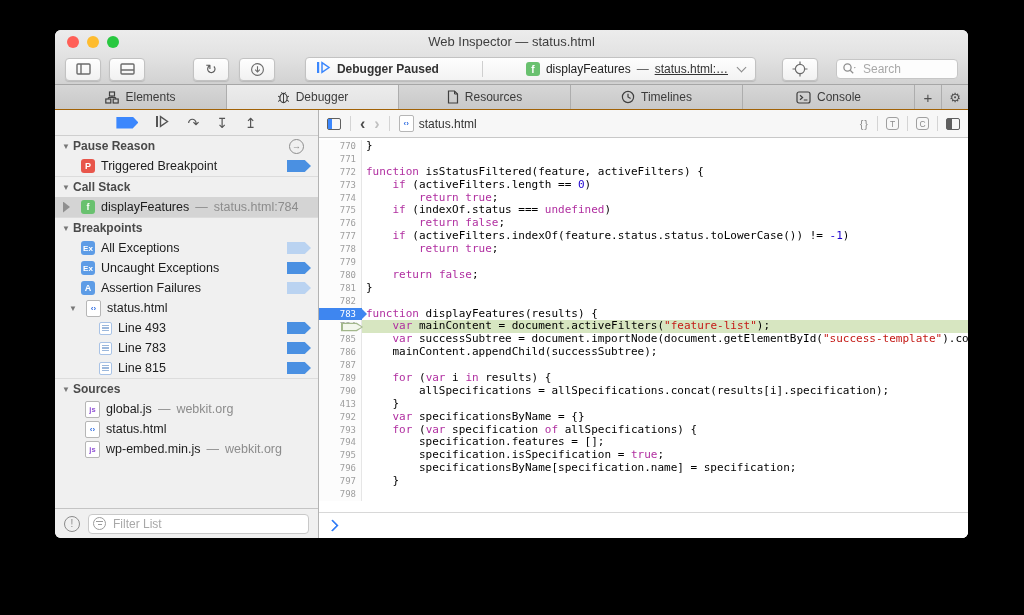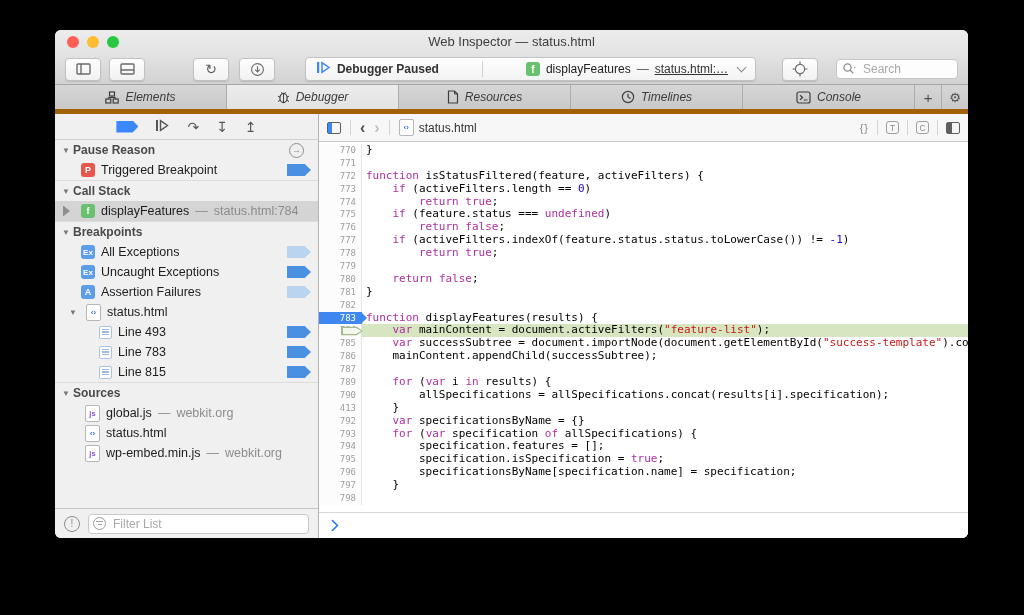--- a/index.html
+++ b/index.html
@@ -26,21 +26,21 @@
   .frame-loc{text-decoration:underline;color:#333;}
   .chev{width:6px;height:6px;border-right:1.5px solid #8a8a8a;border-bottom:1.5px solid #8a8a8a;transform:rotate(45deg);margin-left:4px;margin-top:-3px;}
   .searchbox{position:relative;width:122px;height:20px;margin-left:18px;}
   .searchbox input{width:100%;height:100%;box-sizing:border-box;border:1px solid #c6c6c6;border-radius:4px;background:#fdfdfd;
     padding:0 6px 0 26px;font-size:12px;color:#333;font-family:"Liberation Sans",sans-serif;}
   .searchbox input::placeholder{color:#a8a8a8;}
   .search-ico{position:absolute;left:6px;top:3px;}
   .fbadge{width:14px;height:14px;border-radius:3px;background:#69c16f;color:#fff;font-size:10px;font-weight:bold;
     display:flex;align-items:center;justify-content:center;}
   
-  .tabbar{height:24px;flex:none;display:flex;background:#c9c9c9;border-bottom:5px solid #a16207;font-style:italic;}
+  .tabbar{height:24px;flex:none;display:flex;background:#c9c9c9;border-bottom:1px solid #a16207;}
   .tab{flex:1;display:flex;align-items:center;justify-content:center;gap:6px;font-size:12px;color:#3c3c3c;
     border-right:1px solid #adadad;background:linear-gradient(#d6d6d6,#c9c9c9);}
   .tab.active{background:linear-gradient(#ececec,#e3e3e3);}
   .tab svg{display:block;}
   .tabx{width:26px;flex:none;display:flex;align-items:center;justify-content:center;color:#4f4f4f;
     background:linear-gradient(#d6d6d6,#c9c9c9);border-right:1px solid #adadad;font-size:15px;}
   .tabx:last-child{border-right:none;}
   
   .main{flex:1;display:flex;min-height:0;}
   .sidebar{width:263px;flex:none;background:#f0f0f0;border-right:1px solid #b3b3b3;display:flex;flex-direction:column;font-size:12.5px;}
@@ -403,21 +403,21 @@
           <span class="panel-ico leftfill"></span>
         </span>
       </div>
 
       <div class="code">
           <div class="cl"><div class="gut">770</div><div class="lt"><span class="tk-p">}</span></div></div>
           <div class="cl"><div class="gut">771</div><div class="lt"></div></div>
           <div class="cl"><div class="gut">772</div><div class="lt"><span class="tk-k">function</span><span class="tk-p"> isStatusFiltered(feature, activeFilters) {</span></div></div>
           <div class="cl"><div class="gut">773</div><div class="lt"><span class="tk-p">    </span><span class="tk-k">if</span><span class="tk-p"> (activeFilters.length == </span><span class="tk-n">0</span><span class="tk-p">)</span></div></div>
           <div class="cl"><div class="gut">774</div><div class="lt"><span class="tk-p">        </span><span class="tk-k">return</span><span class="tk-p"> </span><span class="tk-k">true</span><span class="tk-p">;</span></div></div>
-          <div class="cl"><div class="gut">775</div><div class="lt"><span class="tk-p">    </span><span class="tk-k">if</span><span class="tk-p"> (feature.status === </span><span class="tk-k">undefined</span><span class="tk-p">)</span></div></div>
+          <div class="cl"><div class="gut">775</div><div class="lt"><span class="tk-p">    </span><span class="tk-k">if</span><span class="tk-p"> (indexOf.status === </span><span class="tk-k">undefined</span><span class="tk-p">)</span></div></div>
           <div class="cl"><div class="gut">776</div><div class="lt"><span class="tk-p">        </span><span class="tk-k">return</span><span class="tk-p"> </span><span class="tk-k">false</span><span class="tk-p">;</span></div></div>
           <div class="cl"><div class="gut">777</div><div class="lt"><span class="tk-p">    </span><span class="tk-k">if</span><span class="tk-p"> (activeFilters.indexOf(feature.status.status.toLowerCase()) != </span><span class="tk-n">-1</span><span class="tk-p">)</span></div></div>
           <div class="cl"><div class="gut">778</div><div class="lt"><span class="tk-p">        </span><span class="tk-k">return</span><span class="tk-p"> </span><span class="tk-k">true</span><span class="tk-p">;</span></div></div>
           <div class="cl"><div class="gut">779</div><div class="lt"></div></div>
           <div class="cl"><div class="gut">780</div><div class="lt"><span class="tk-p">    </span><span class="tk-k">return</span><span class="tk-p"> </span><span class="tk-k">false</span><span class="tk-p">;</span></div></div>
           <div class="cl"><div class="gut">781</div><div class="lt"><span class="tk-p">}</span></div></div>
           <div class="cl"><div class="gut">782</div><div class="lt"></div></div>
           <div class="cl"><div class="gut bp">783</div><div class="lt"><span class="tk-k">function</span><span class="tk-p"> displayFeatures(results) {</span></div></div>
           <div class="cl cur"><div class="gut">784<span class="exec"></span></div><div class="lt"><span class="tk-p">    </span><span class="tk-k">var</span><span class="tk-p"> mainContent = document.activeFilters(</span><span class="tk-s">"feature-list"</span><span class="tk-p">);</span></div></div>
           <div class="cl"><div class="gut">785</div><div class="lt"><span class="tk-p">    </span><span class="tk-k">var</span><span class="tk-p"> successSubtree = document.importNode(document.getElementById(</span><span class="tk-s">"success-template"</span><span class="tk-p">).conte</span></div></div>

